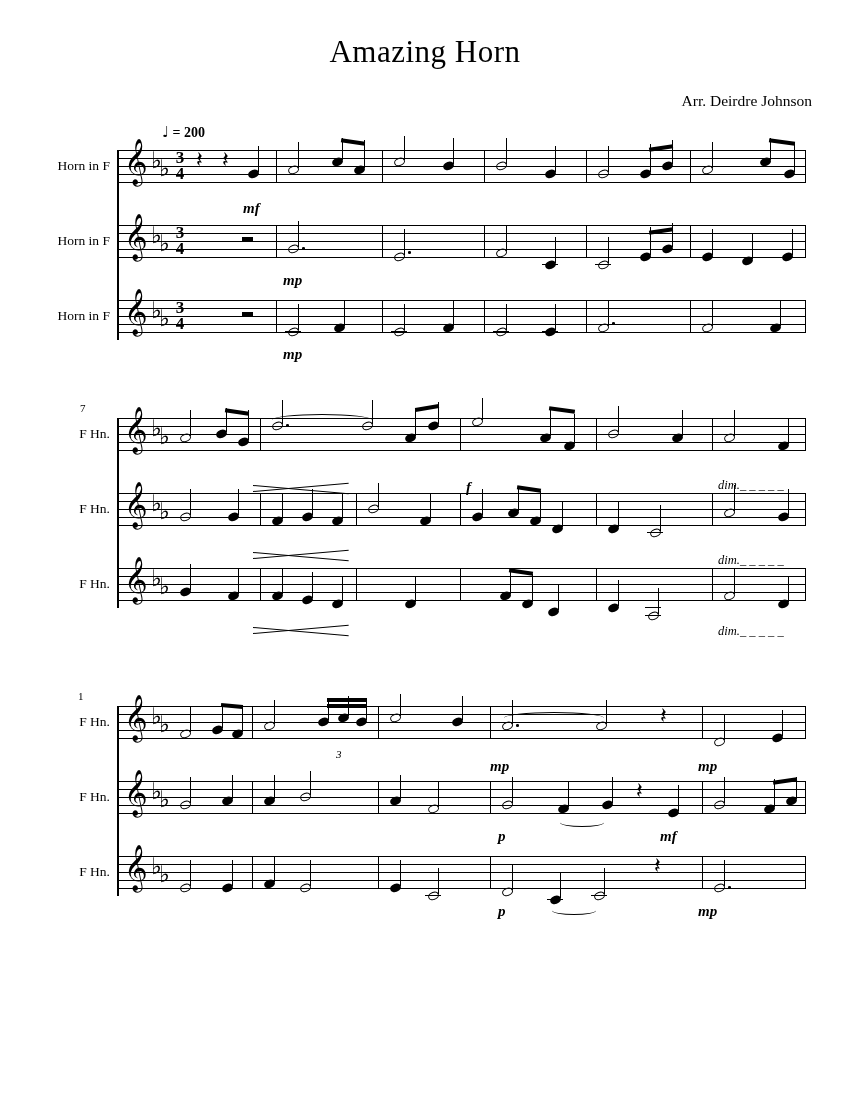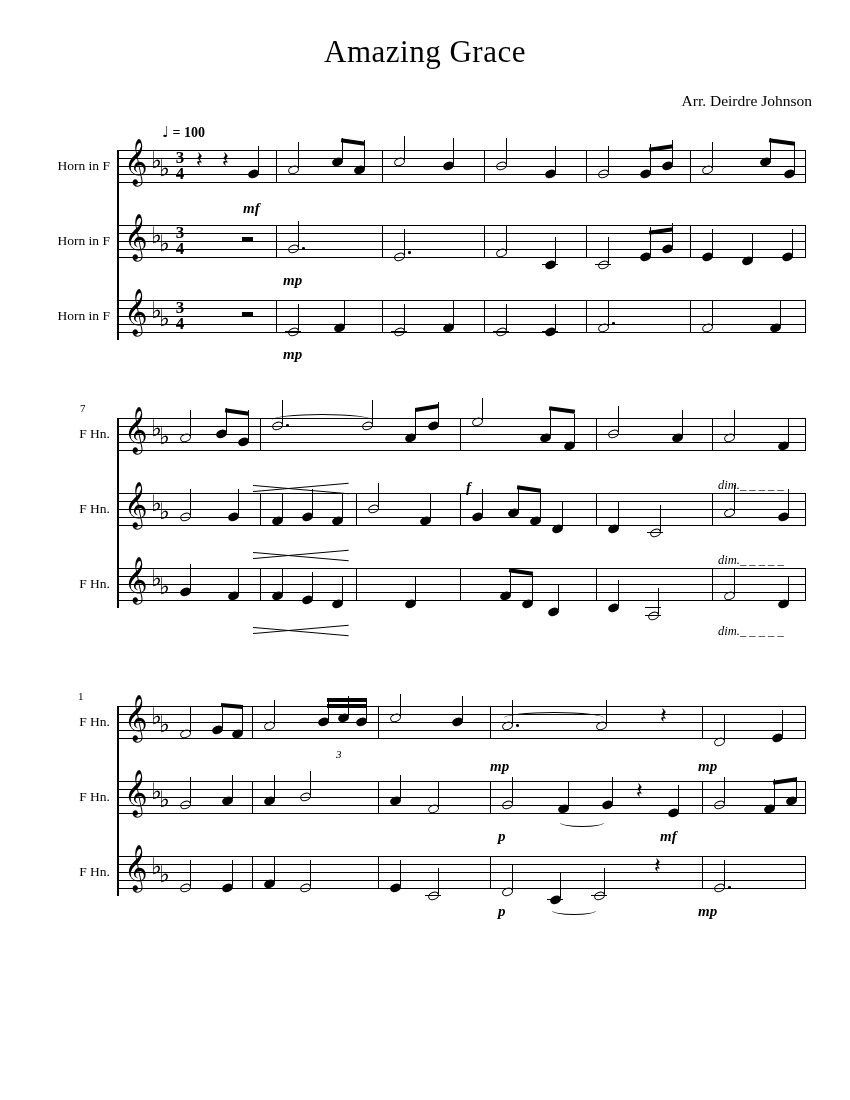--- a/index.html
+++ b/index.html
@@ -236,28 +236,28 @@
     height: 1px;
     background: #000;
     transform-origin: left center;
   }
 </style>
 </head>
 <body>
 
 <div class="page">
 
-  <div class="title">Amazing Grace</div>
+  <div class="title">Amazing Horn</div>
   <div class="arranger">Arr. Deirdre Johnson</div>
 
   <div class="system" style="top:0;">
 
     <div class="tempo" style="left:162px; top:123px;">
       <span class="notehead-q">♩</span>
-      <span>= 100</span>
+      <span>= 200</span>
     </div>
 
     <div class="sys-bracket" style="top:150px; height:190px;"></div>
 
     <div class="inst-name" style="left:10px; top:158px; width:100px;">Horn in F</div>
     <div class="staff" style="top:150px;">
       <div class="line"></div>
       <div class="line"></div>
       <div class="line"></div>
       <div class="line"></div>

